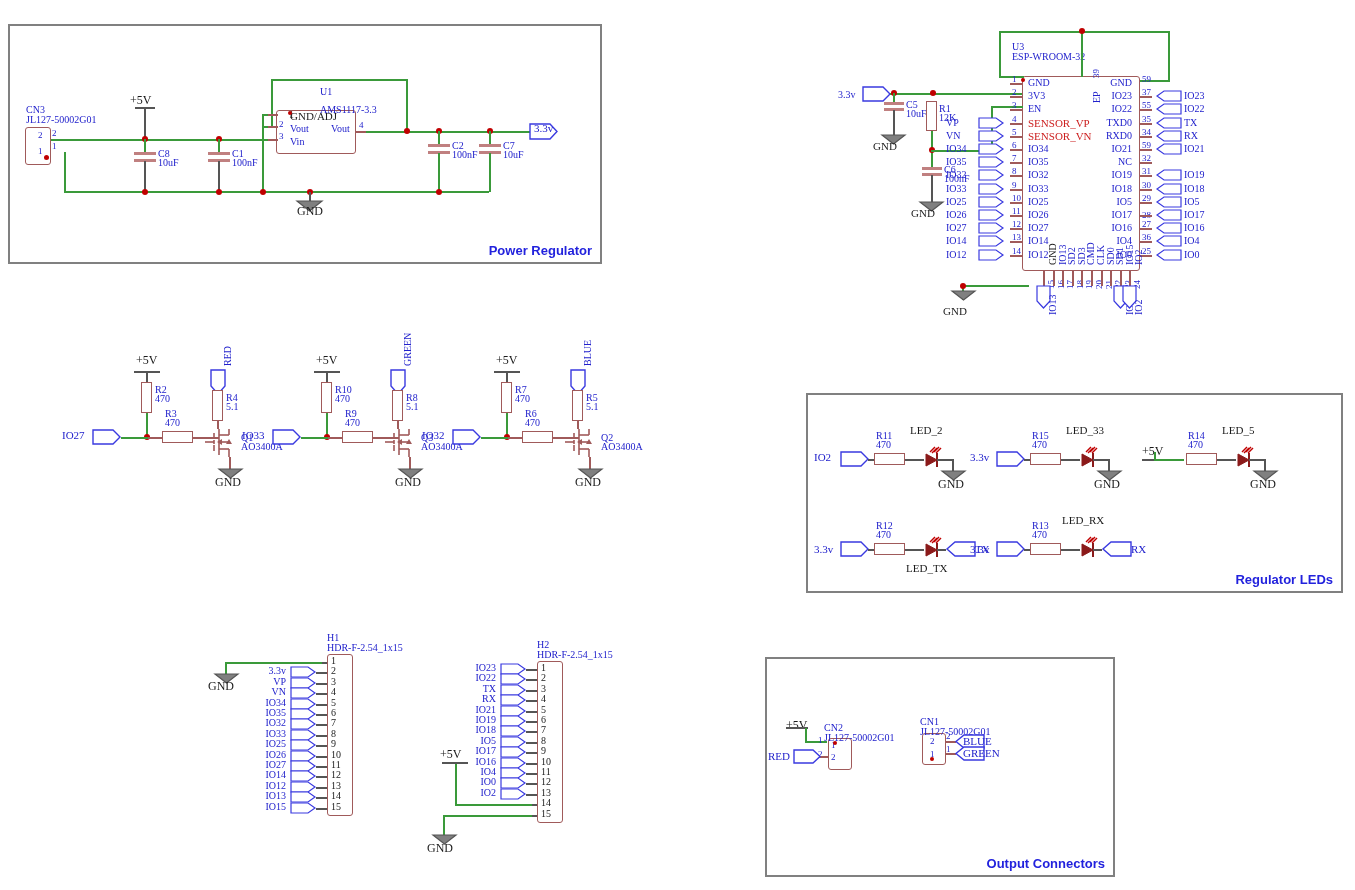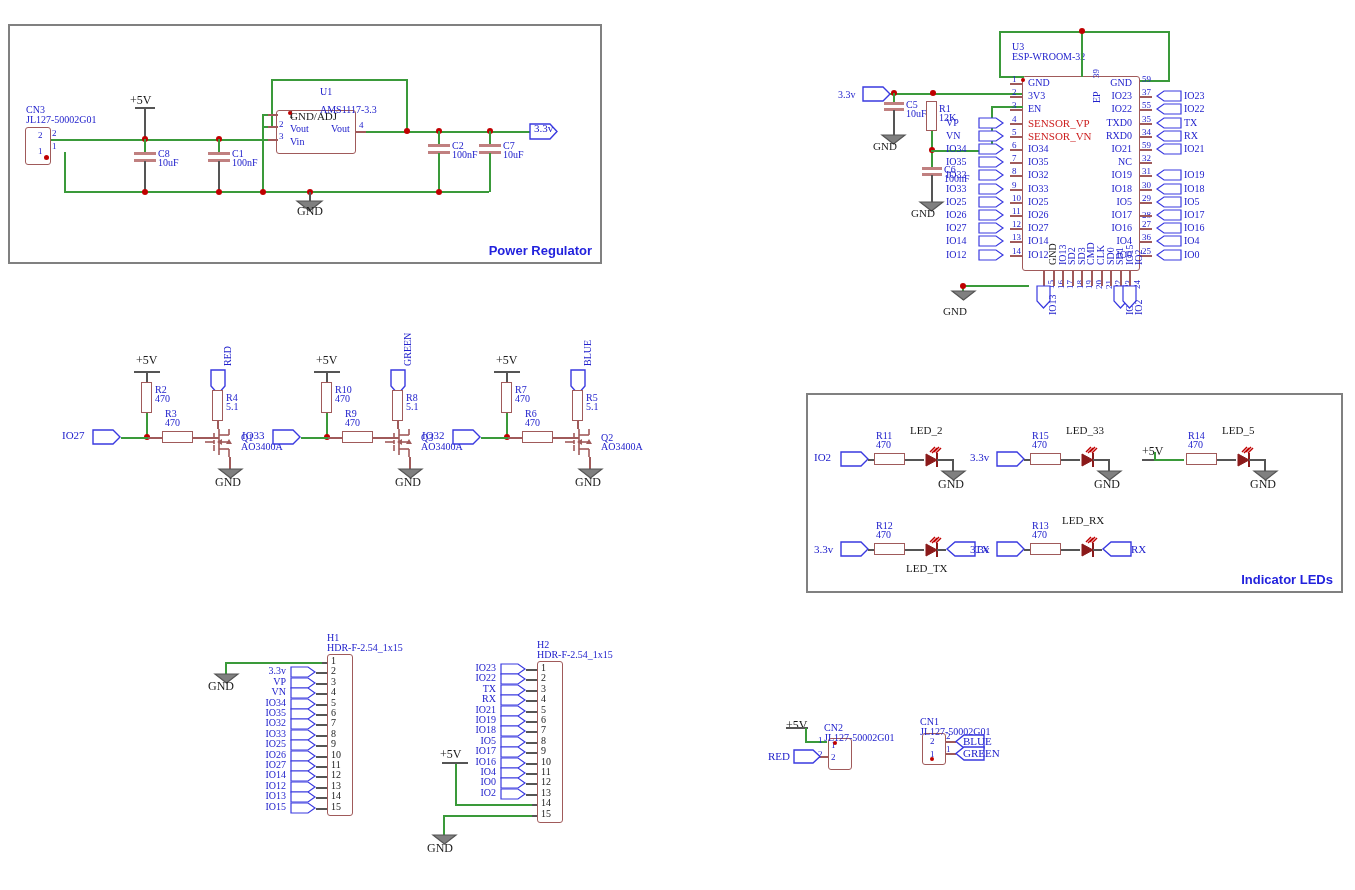--- a/index.html
+++ b/index.html
@@ -694,21 +694,21 @@
       <div class="wr wrv" style="left: 589px; top: 457px; height: 12px;"></div>
       <div class="gndsym" style="left: 578px; top: 468px;">
         <svg width="25" height="11">
           <polygon points="1,1 24,1 12.5,10" fill="#808080" stroke="#555" stroke-width="1.2"></polygon>
         </svg>
       </div>
       <div class="t lblblk12" style="left: 575px; top: 475px;">GND</div>
     </div>
 
 <div class="block" style="left:806px;top:393px;width:537px;height:200px;">
-  <div class="blk-title">Indicator LEDs</div>
+  <div class="blk-title">Regulator LEDs</div>
 </div>
 <div id="leds-layer">
       <div class="t lblblk" style="left: 910px; top: 424px;">LED_2</div>
       <div class="port" style="left: 840px; top: 451px;">
         <svg width="30" height="16">
           <path d="M1,1 L21,1 L28,8 L21,15 L1,15 Z" fill="#ffffff" stroke="#3a3ae0" stroke-width="1.4"></path>
         </svg>
       </div>
       <div class="t lblblue11" style="left: 814px; top: 451px;">IO2</div>
       <div class="wk wkh" style="left: 868px; top: 459px; width: 6px;"></div>
@@ -1103,20 +1103,23 @@
       <div class="w wh" style="left: 443px; top: 814.6px; width: 89px;"></div>
       <div class="w wv" style="left: 443px; top: 814.6px; height: 20px;"></div>
       <div class="gndsym" style="left: 432px; top: 833.6px;">
         <svg width="25" height="11">
           <polygon points="1,1 24,1 12.5,10" fill="#808080" stroke="#555" stroke-width="1.2"></polygon>
         </svg>
       </div>
       <div class="t lblblk12" style="left: 427px; top: 840.6px;">GND</div>
     </div>
 
+<div class="block" style="left:765px;top:657px;width:350px;height:220px;">
+  <div class="blk-title">Output Connectors</div>
+</div>
 
 <div class="t lblblk12" style="left:786px;top:718px;">+5V</div>
 <div class="plusv" style="left:784px;top:725px;">
   <svg width="34" height="8">
         <line x1="2" y1="3" x2="24" y2="3" stroke="#555" stroke-width="2"></line>
       </svg>
 </div>
 <div class="w wv" style="left:805px;top:728px;height:14px;"></div>
 <div class="w wh" style="left:805px;top:741px;width:22px;"></div>
 <div class="cbox" style="left:828px;top:738px;width:24px;height:32px;"></div>

